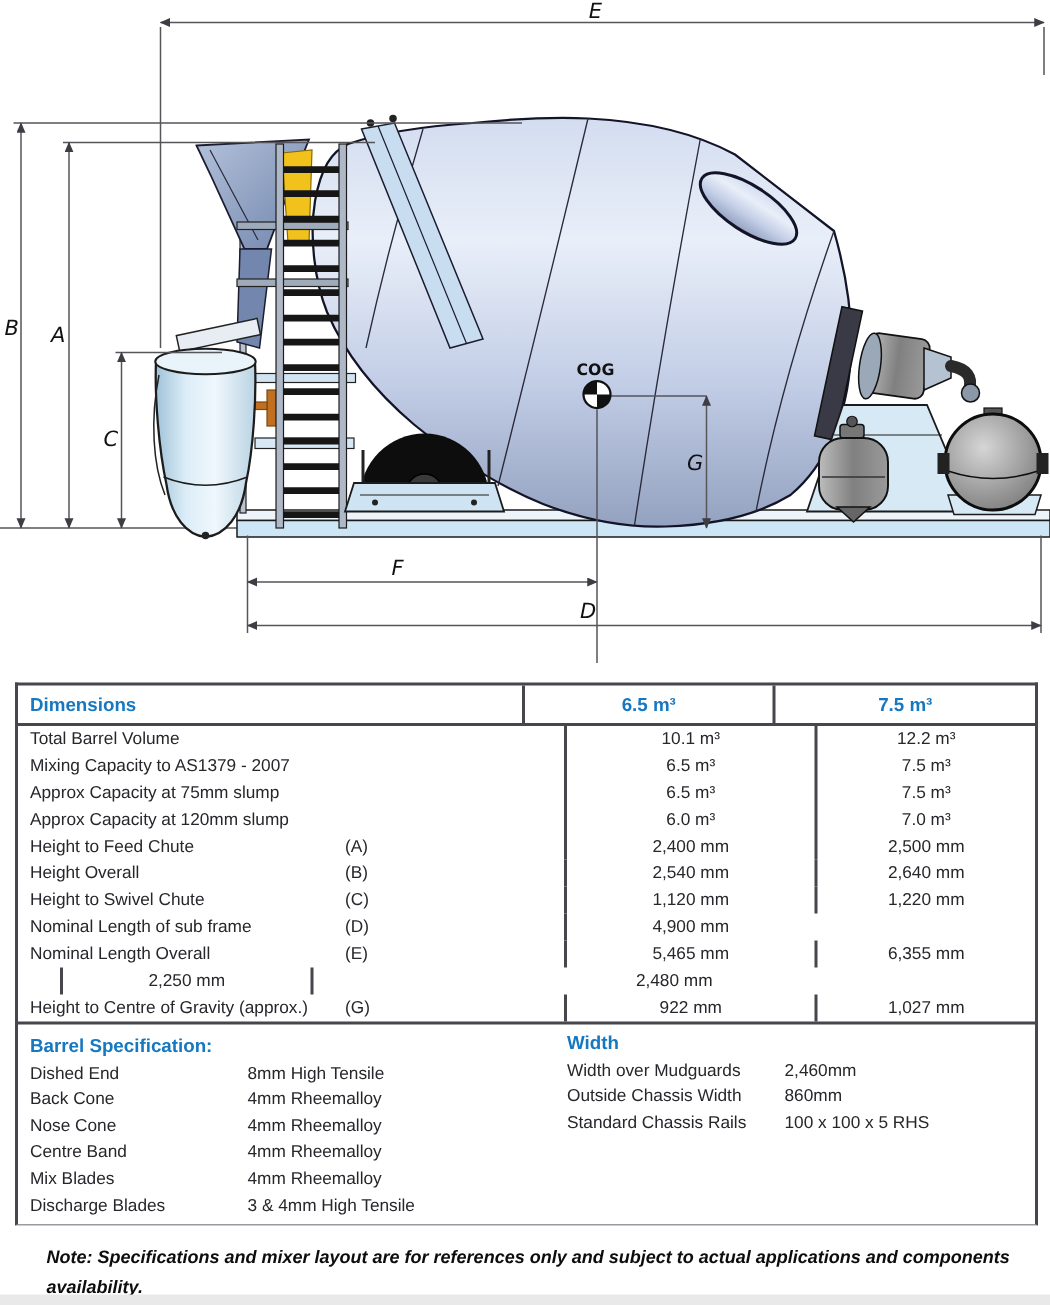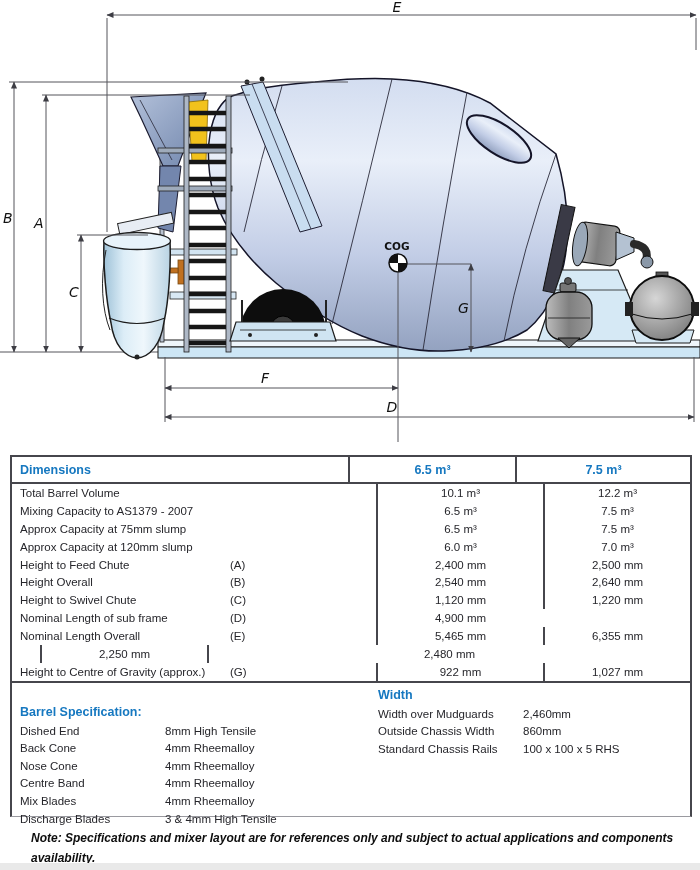--- a/index.html
+++ b/index.html
@@ -15,21 +15,21 @@
   .th2{width:167px;display:flex;align-items:center;justify-content:center;border-left:2px solid #46464c;box-sizing:border-box;}
   .th3{flex:1;display:flex;align-items:center;justify-content:center;border-left:2px solid #46464c;box-sizing:border-box;}
   .tr{display:flex;height:17.9px;font-size:11.5px;}
   .c1{width:336px;position:relative;display:flex;align-items:center;padding-left:8px;box-sizing:border-box;}
   .c1 .ref{position:absolute;left:218px;}
   .c2{width:167px;display:flex;align-items:center;justify-content:center;border-left:2px solid #46464c;box-sizing:border-box;margin-left:28px;}
   .c3{flex:1;display:flex;align-items:center;justify-content:center;border-left:2px solid #46464c;box-sizing:border-box;}
 
   .section{border-top:2px solid #46464c;height:133px;position:relative;font-size:11.5px;}
   .sec-title{font-weight:bold;font-size:12.5px;height:19px;display:flex;align-items:center;}
-  .spec-left{position:absolute;left:8px;top:20px;}
+  .spec-left{position:absolute;left:8px;top:5px;}
   .spec-right{position:absolute;left:366px;top:3px;}
   .spec-row{height:17.6px;display:flex;align-items:center;}
   .spec-label{width:145px;}
   .accent{color:#1678c0;}
 
   .note{position:absolute;left:3px;top:829px;width:694px;font-weight:bold;font-style:italic;
         font-size:12px;line-height:19.5px;color:#0d0d0d;margin-left:28px;}
   .footer-strip{position:absolute;left:0;top:863px;width:700px;height:7px;background:#e9e9e9;}
 </style>
 </head>

